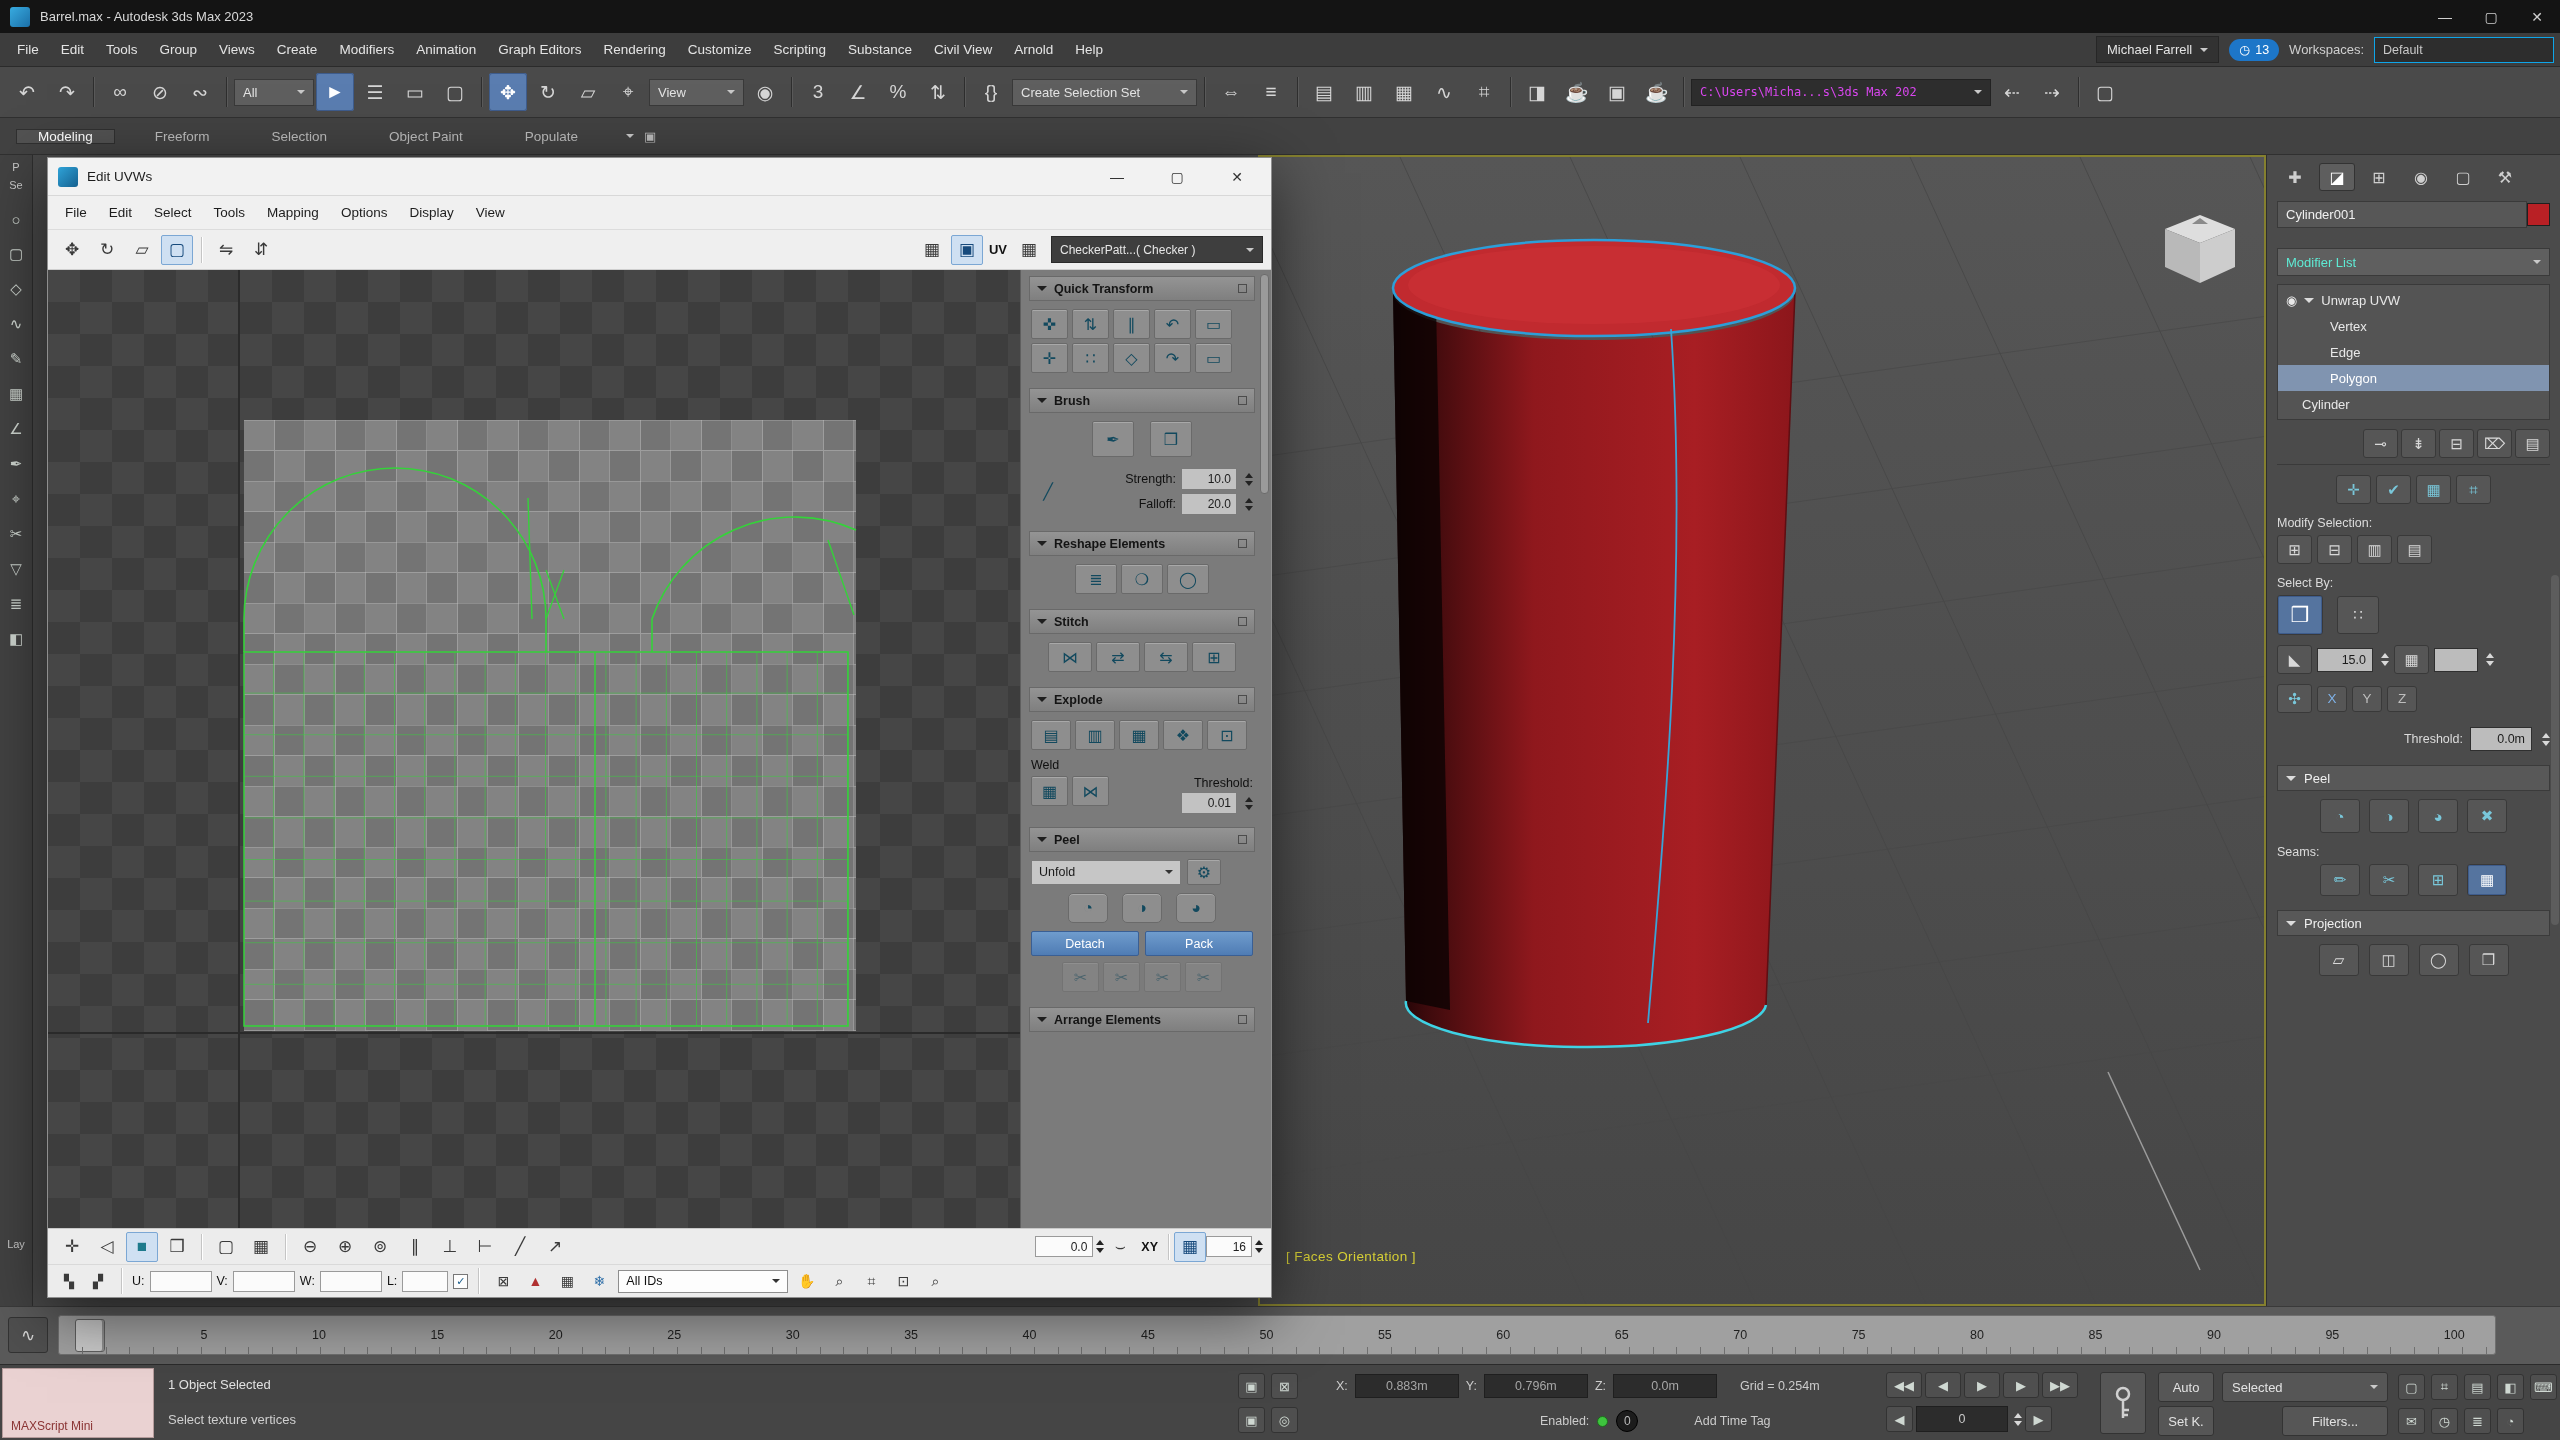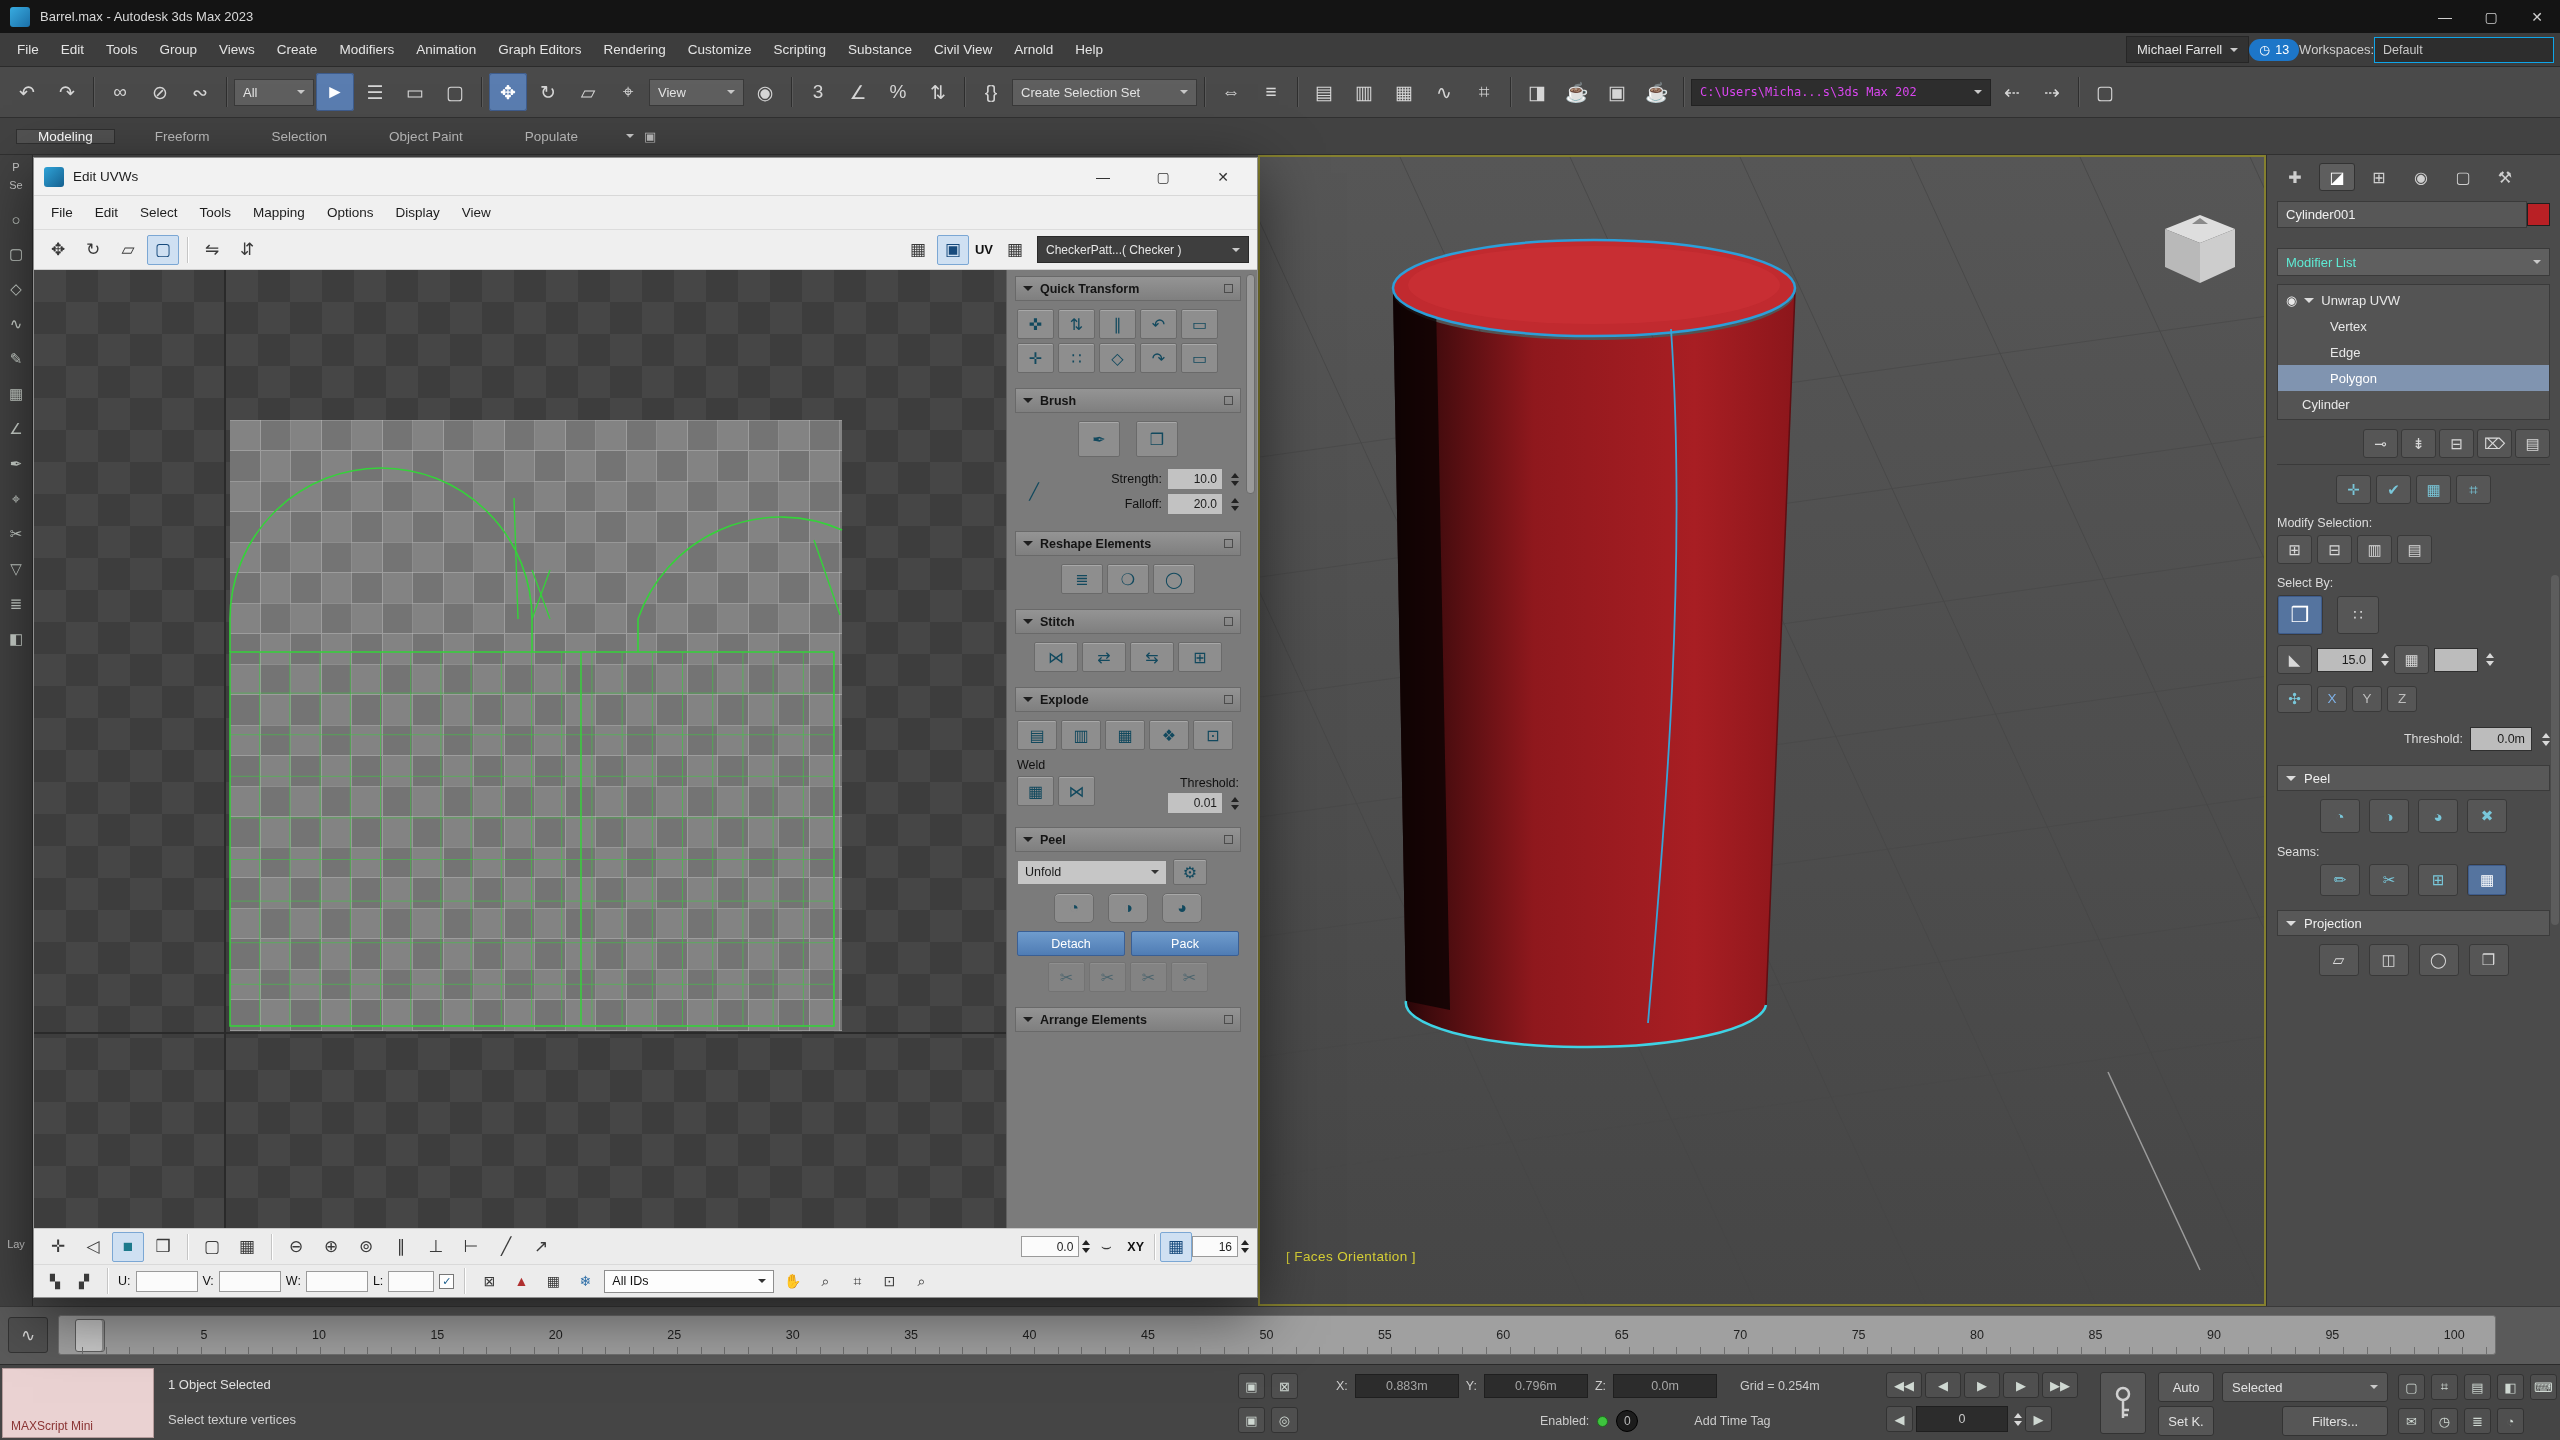--- a/index.html
+++ b/index.html
@@ -12,21 +12,21 @@
   
   .titlebar{height:33px;background:#141414;display:flex;align-items:center;padding-left:10px;gap:10px}
   .logo{width:20px;height:20px;background:linear-gradient(135deg,#38abe0,#1b6fa8);border-radius:3px}
   .ttl{font-size:13px;color:#d8d8d8}
   .wbtns{margin-left:auto;display:flex;height:100%}
   .wbtn{width:46px;display:flex;align-items:center;justify-content:center;color:#cfcfcf;font-size:14px}
 
   
   .menubar{height:34px;background:#3d3d3d;display:flex;align-items:center;padding-left:6px;border-bottom:1px solid #2b2b2b;position:relative}
   .mitem{padding:0 11px;font-size:13.5px;color:#e4e4e4;height:100%;display:flex;align-items:center}
-  .mb-right{position:absolute;right:6px;top:0;height:100%;display:flex;align-items:center;}
+  .mb-right{position:absolute;right:6px;top:0;height:100%;display:flex;align-items:center;gap:10px}
   .user{display:flex;align-items:center;gap:8px;font-size:13px;color:#e4e4e4;background:#323232;border:1px solid #262626;height:27px;padding:0 10px}
   .badge{height:22px;border-radius:11px;background:#1d76c8;color:#fff;display:flex;align-items:center;gap:5px;padding:0 10px;font-size:12.5px}
   .ws-label{font-size:13px;color:#cfcfcf}
   .ws-field{width:180px;height:25px;background:#2d2d2d;border:1px solid #0ea5e9;color:#c9c9c9;font-size:12.5px;display:flex;align-items:center;padding:12px 8px}
   .caret{width:0;height:0;border:4px solid transparent;border-top-color:#c9c9c9;margin-top:4px}
   .caret.dark{border-top-color:#333}
 
   
   .main-toolbar{height:51px;background:#4a4a4a;display:flex;align-items:center;padding:0 8px;gap:2px;border-bottom:1px solid #303030}
   .tbgroup{display:flex;align-items:center;gap:2px}
@@ -81,21 +81,21 @@
   .sarr.up{border-bottom:5px solid #222}
   .sarr.dn{border-top:5px solid #222}
   .sarr.lt{border-bottom-color:#d9d9d9}
   .sarr.lt2{border-top-color:#d9d9d9}
   .cp-rollhead{height:26px;background:#585858;border:1px solid #3b3b3b;display:flex;align-items:center;gap:8px;padding:0 8px;font-size:13px;color:#f0f0f0;margin:14px 0 8px}
   .tri{width:0;height:0;border:5px solid transparent;border-top-color:#dcdcdc;margin-top:5px;flex:none}
   .tri.dark{border-top-color:#1e1e1e}
   .xyzbtn{width:30px;height:26px;background:#565656;border:1px solid #393939;border-radius:3px;color:#bdbdbd;font-size:13.5px;display:flex;align-items:center;justify-content:center}
 
   
-  .uvw{position:absolute;left:33px;top:2px;width:1225px;height:1141px;background:#ececec;border:1px solid #8f8f8f;box-shadow:0 16px 60px rgba(0,0,0,.55);display:flex;flex-direction:column;z-index:10}
+  .uvw{position:absolute;left:47px;top:2px;width:1225px;height:1141px;background:#ececec;border:1px solid #8f8f8f;box-shadow:0 16px 60px rgba(0,0,0,.55);display:flex;flex-direction:column;z-index:10}
   .uvw-title{height:38px;background:#f2f2f2;display:flex;align-items:center;padding:0 10px;gap:9px;border-bottom:1px solid #d8d8d8}
   .uvw-ic{width:20px;height:20px;background:linear-gradient(135deg,#2fa3d8,#15608f);border-radius:3px}
   .uvw-t{font-size:13.5px;color:#1c1c1c}
   .uvw-wbtns{margin-left:auto;display:flex;gap:32px;padding-right:10px}
   .uvw-wbtn{width:28px;text-align:center;color:#333;font-size:14px}
   .uvw-menu{height:34px;background:#f0f0f0;display:flex;align-items:center;padding:0 6px;border-bottom:1px solid #dcdcdc}
   .uvw-mitem{padding:0 11px;font-size:13.5px;color:#1d1d1d}
   .uvw-tb{height:40px;background:#efefef;display:flex;align-items:center;padding:0 8px;gap:3px;border-bottom:1px solid #cfcfcf}
   .lbtn{width:32px;height:30px;display:flex;align-items:center;justify-content:center;font-size:17px;color:#3a3a3a;border:1px solid transparent;border-radius:2px}
   .lbtn[data-active="true"]{background:#cfe0f2;border-color:#7ba7d4;color:#174a7c}

